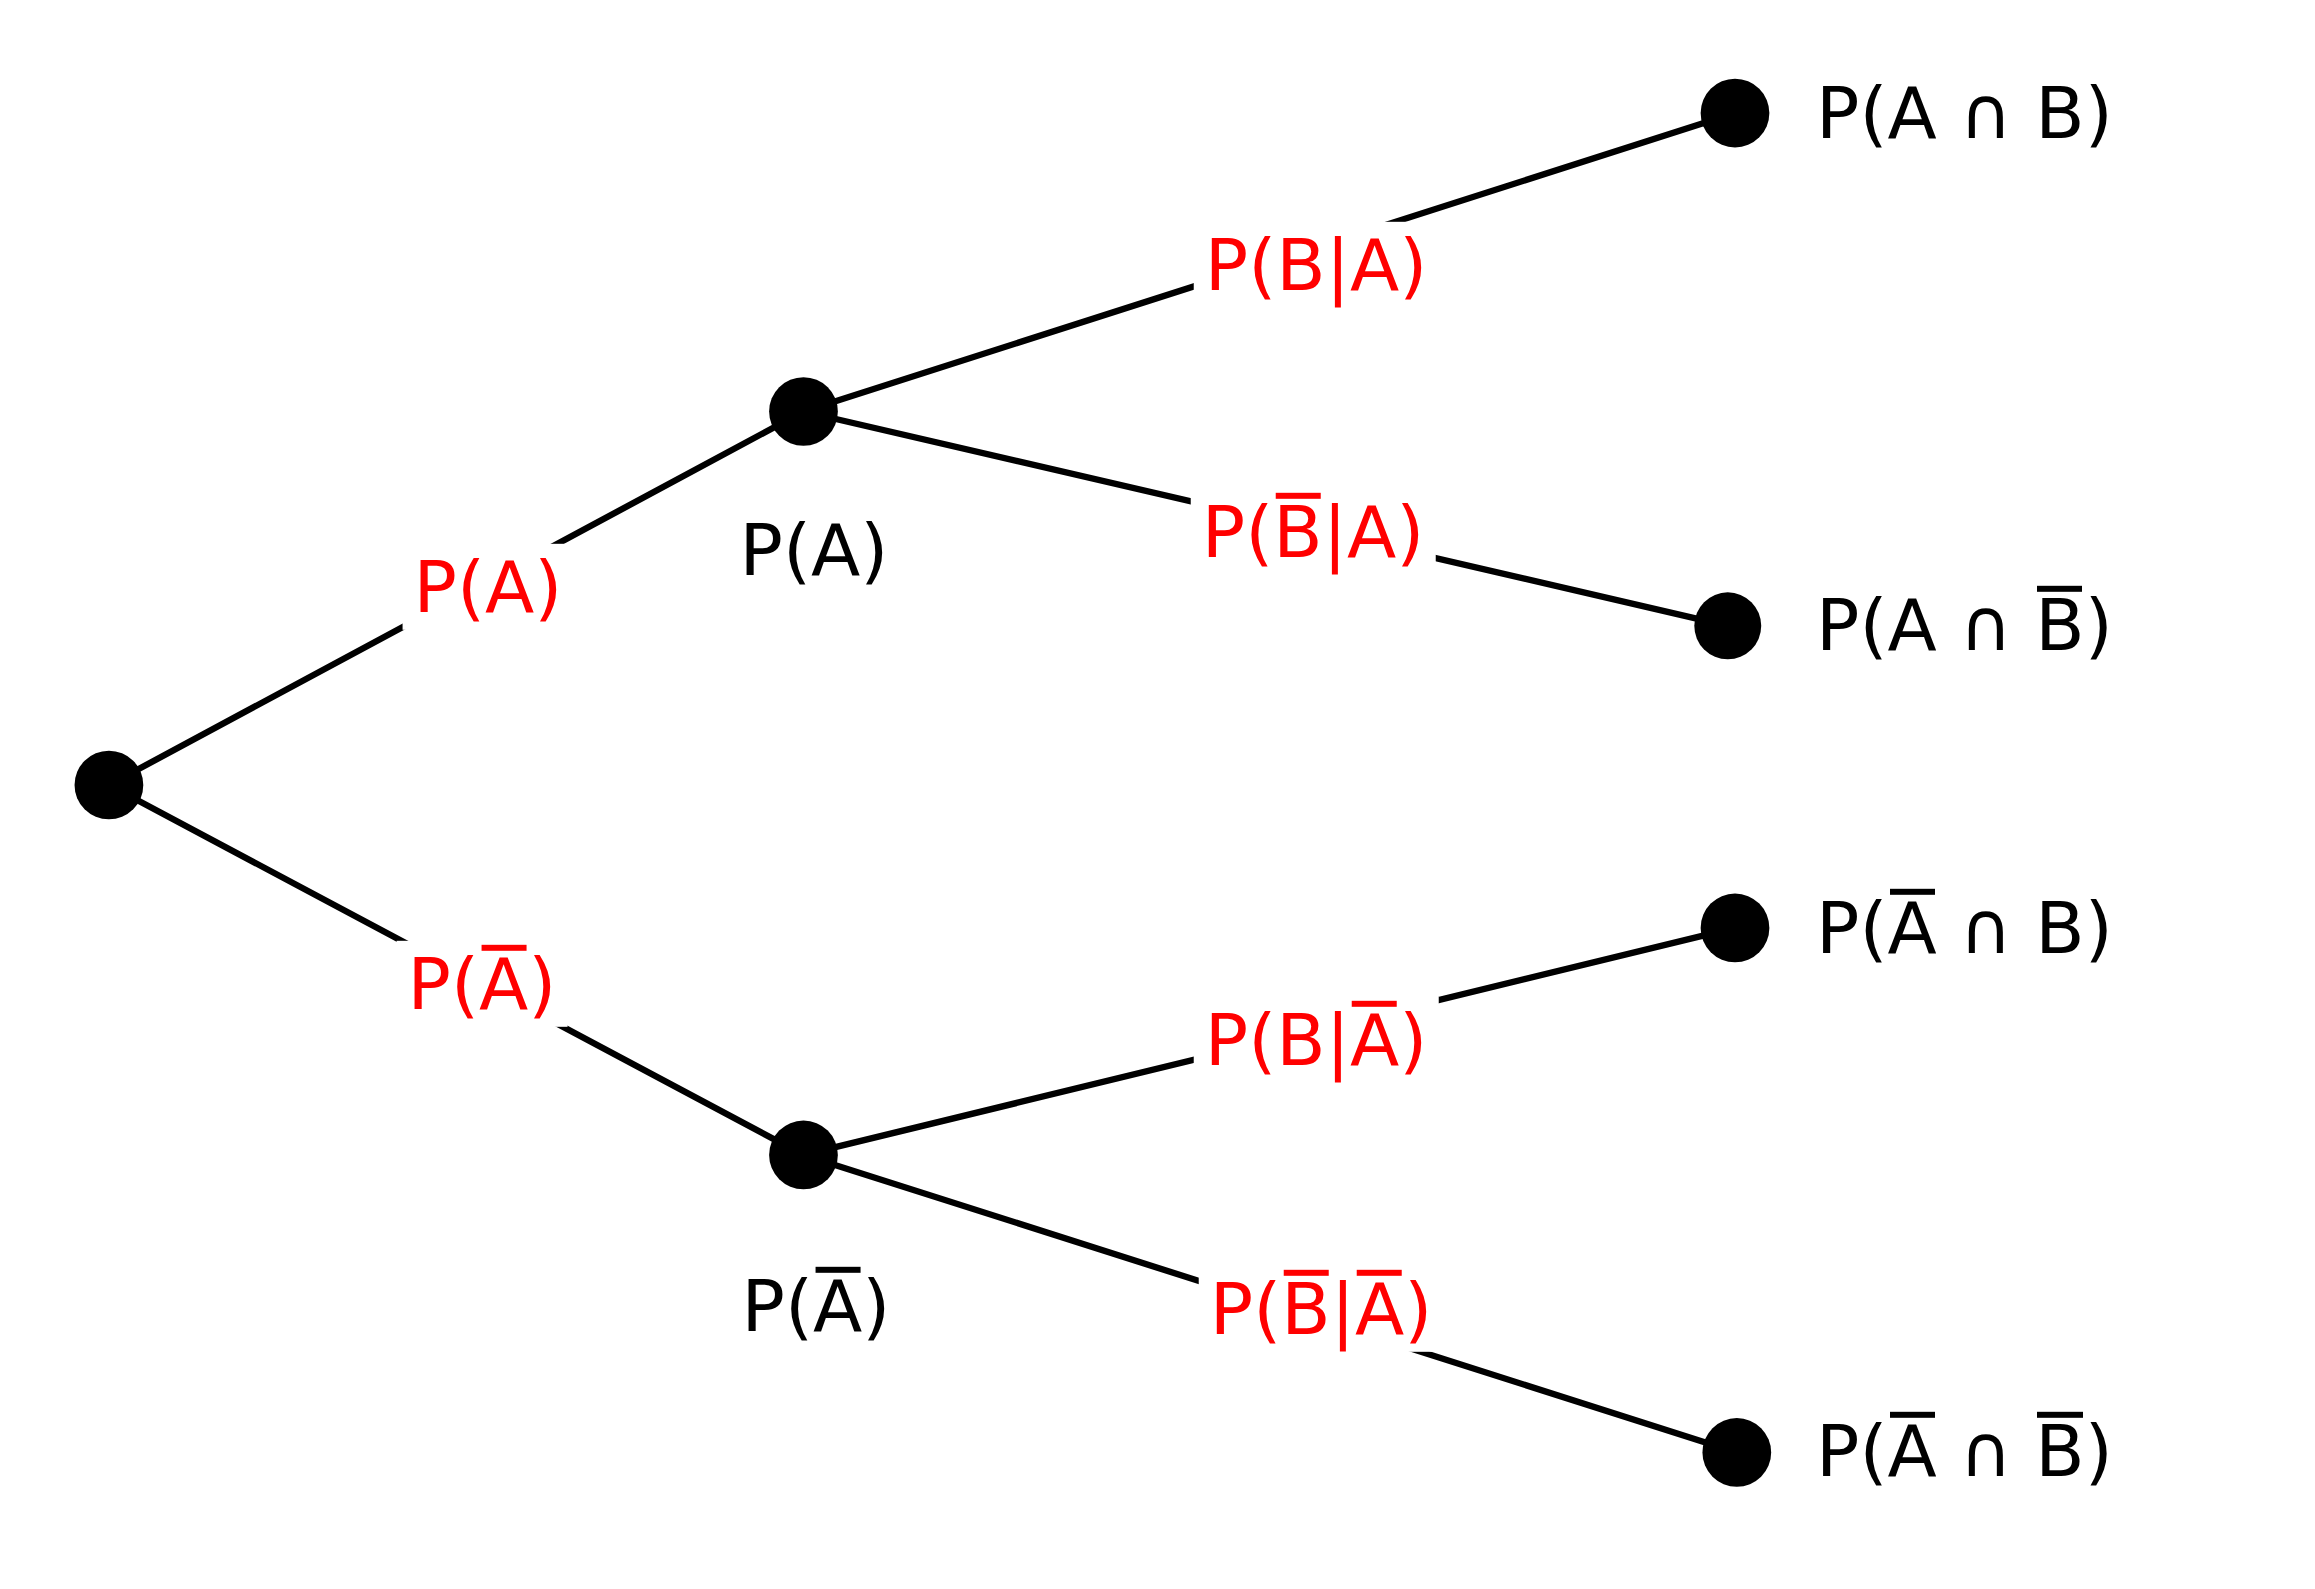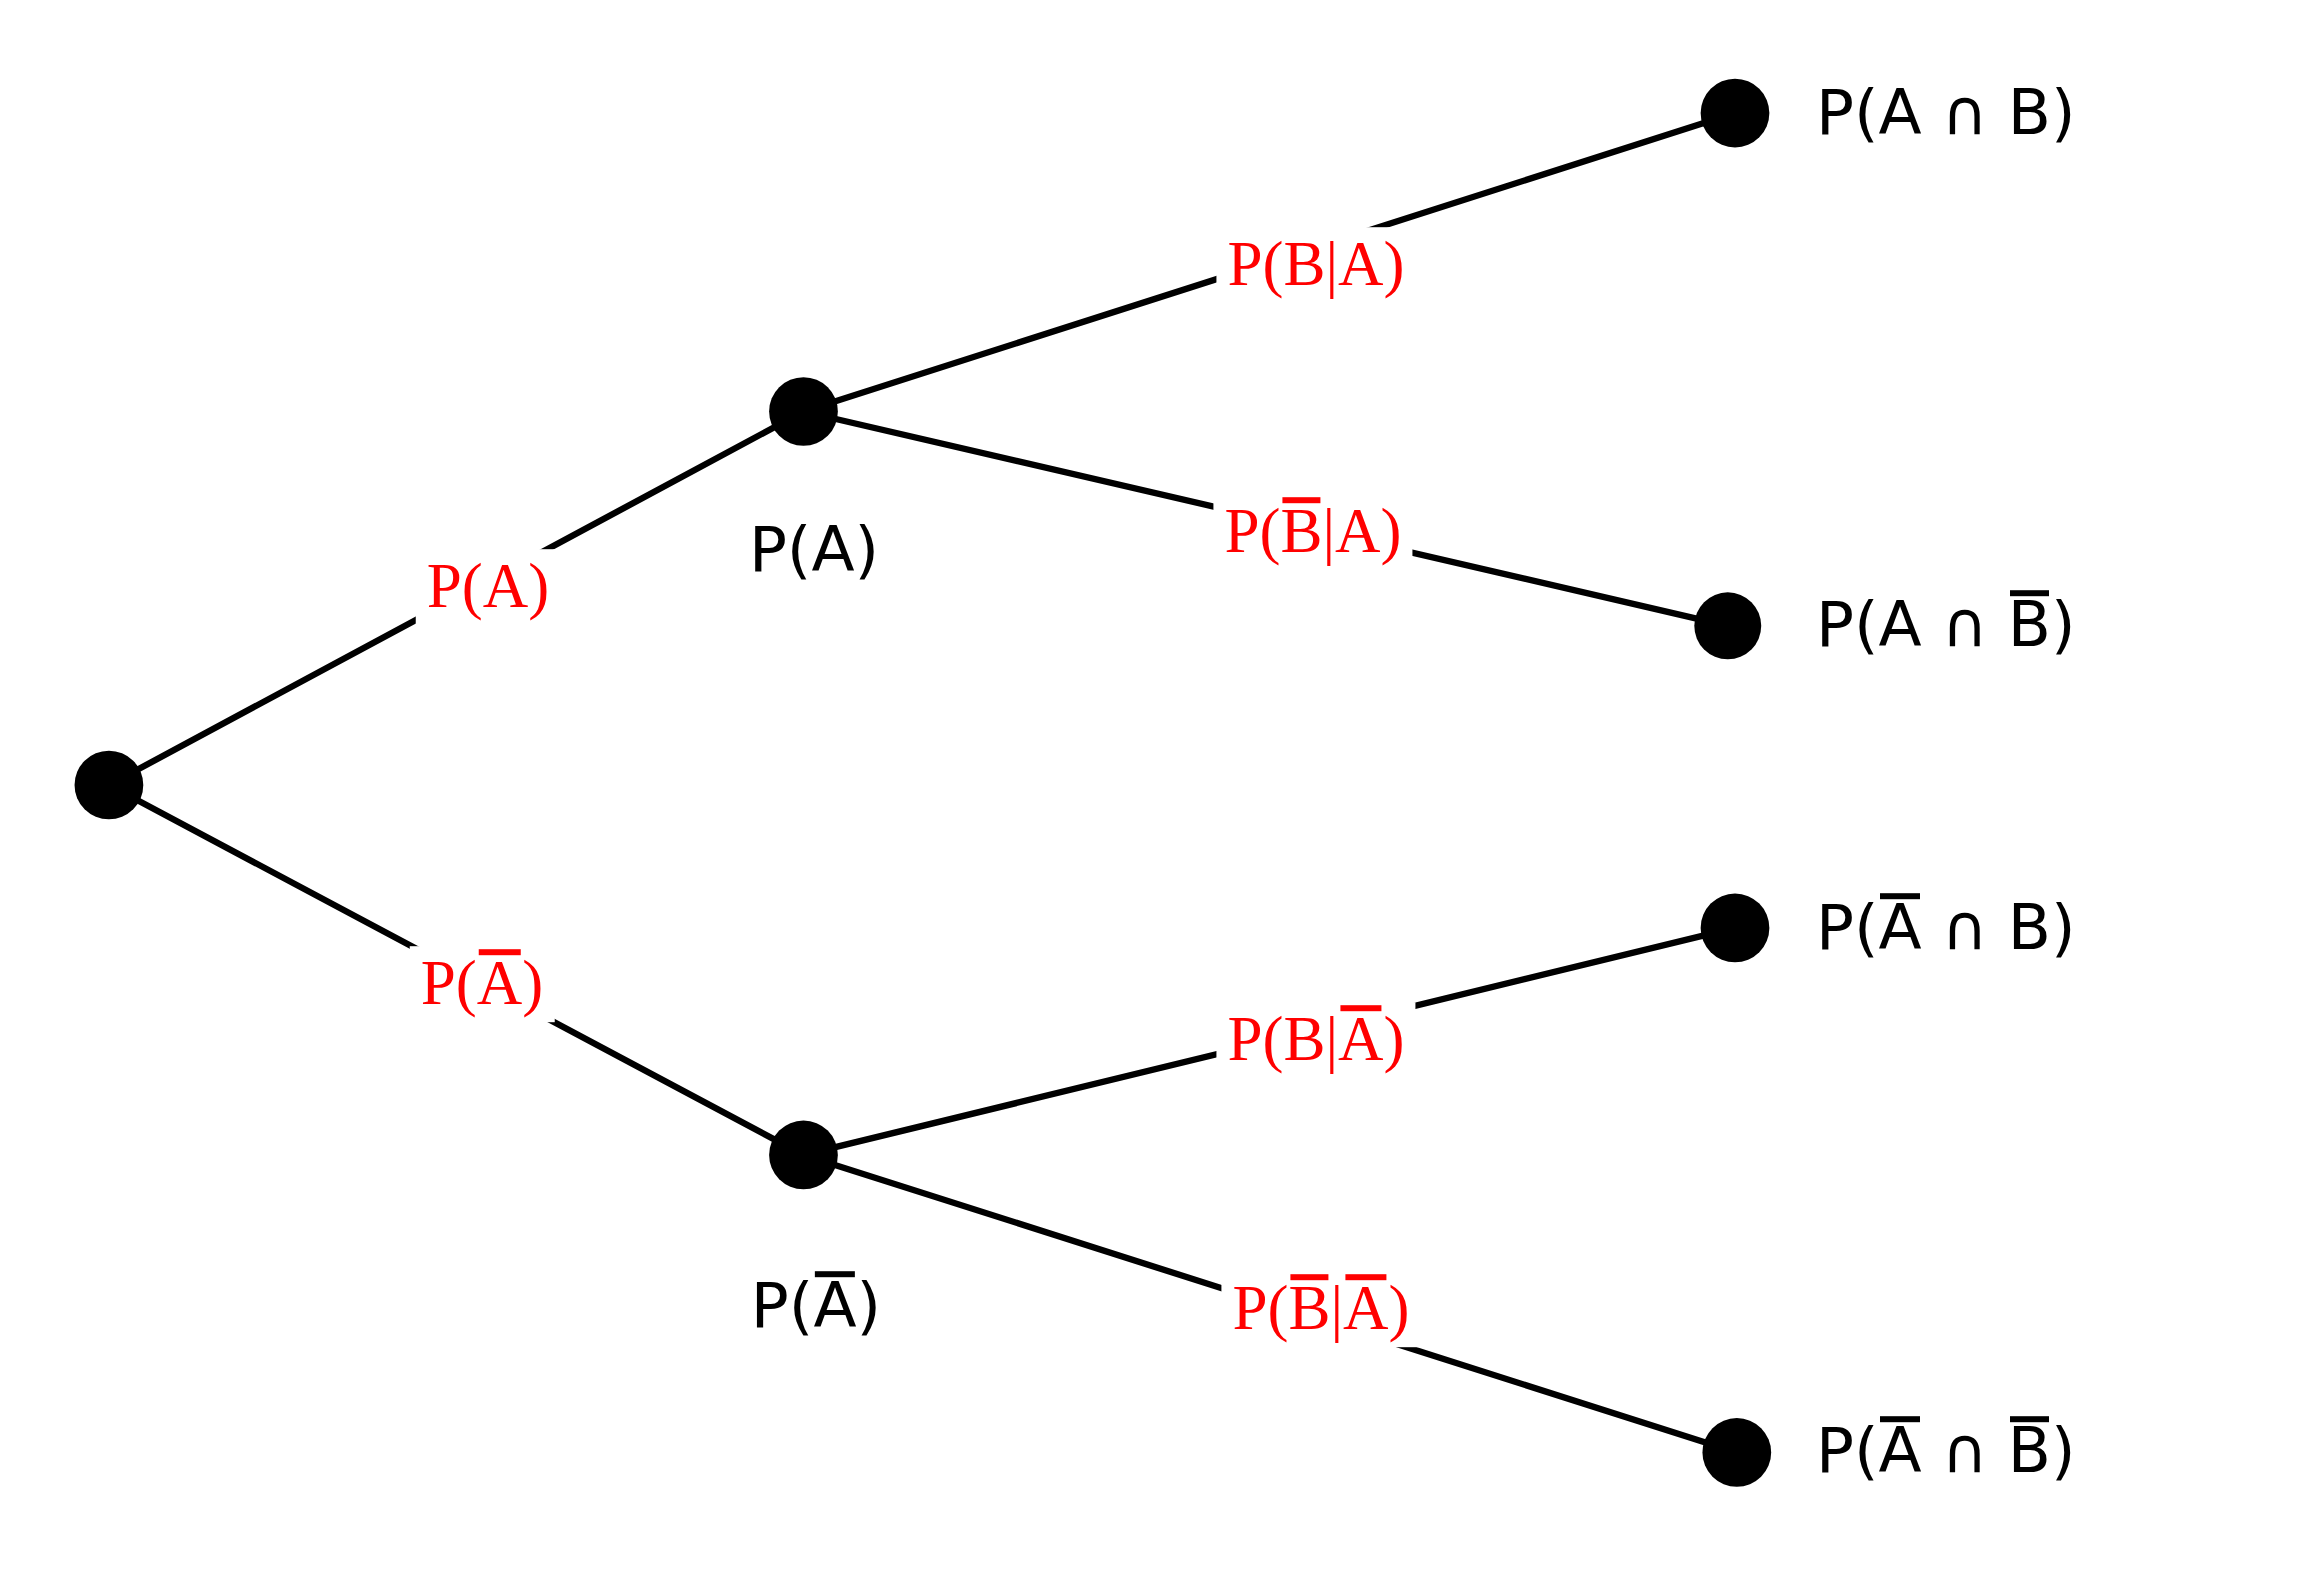--- a/index.html
+++ b/index.html
@@ -27,31 +27,30 @@
     stroke-width: 7;
     stroke-linecap: round;
     fill: none;
   }
   .node {
     fill: #000000;
     stroke: none;
   }
   .lbl {
     position: absolute;
-    font-size: 63px;
+    font-size: 72px;
     line-height: 1.2;
     white-space: nowrap;
     color: #000000;
     transform: translate(-50%, -50%);
   }
   .lbl.branch {
     color: var(--branch-color, #ff0000);
     background: #ffffff;
     padding: 0 11px;
-    font-family: Liberation Serif, serif;
   }
   .lbl.leaf {
     transform: translateY(-50%);
   }
   
   .bar {
     position: relative;
     display: inline-block;
     line-height: inherit;
   }

